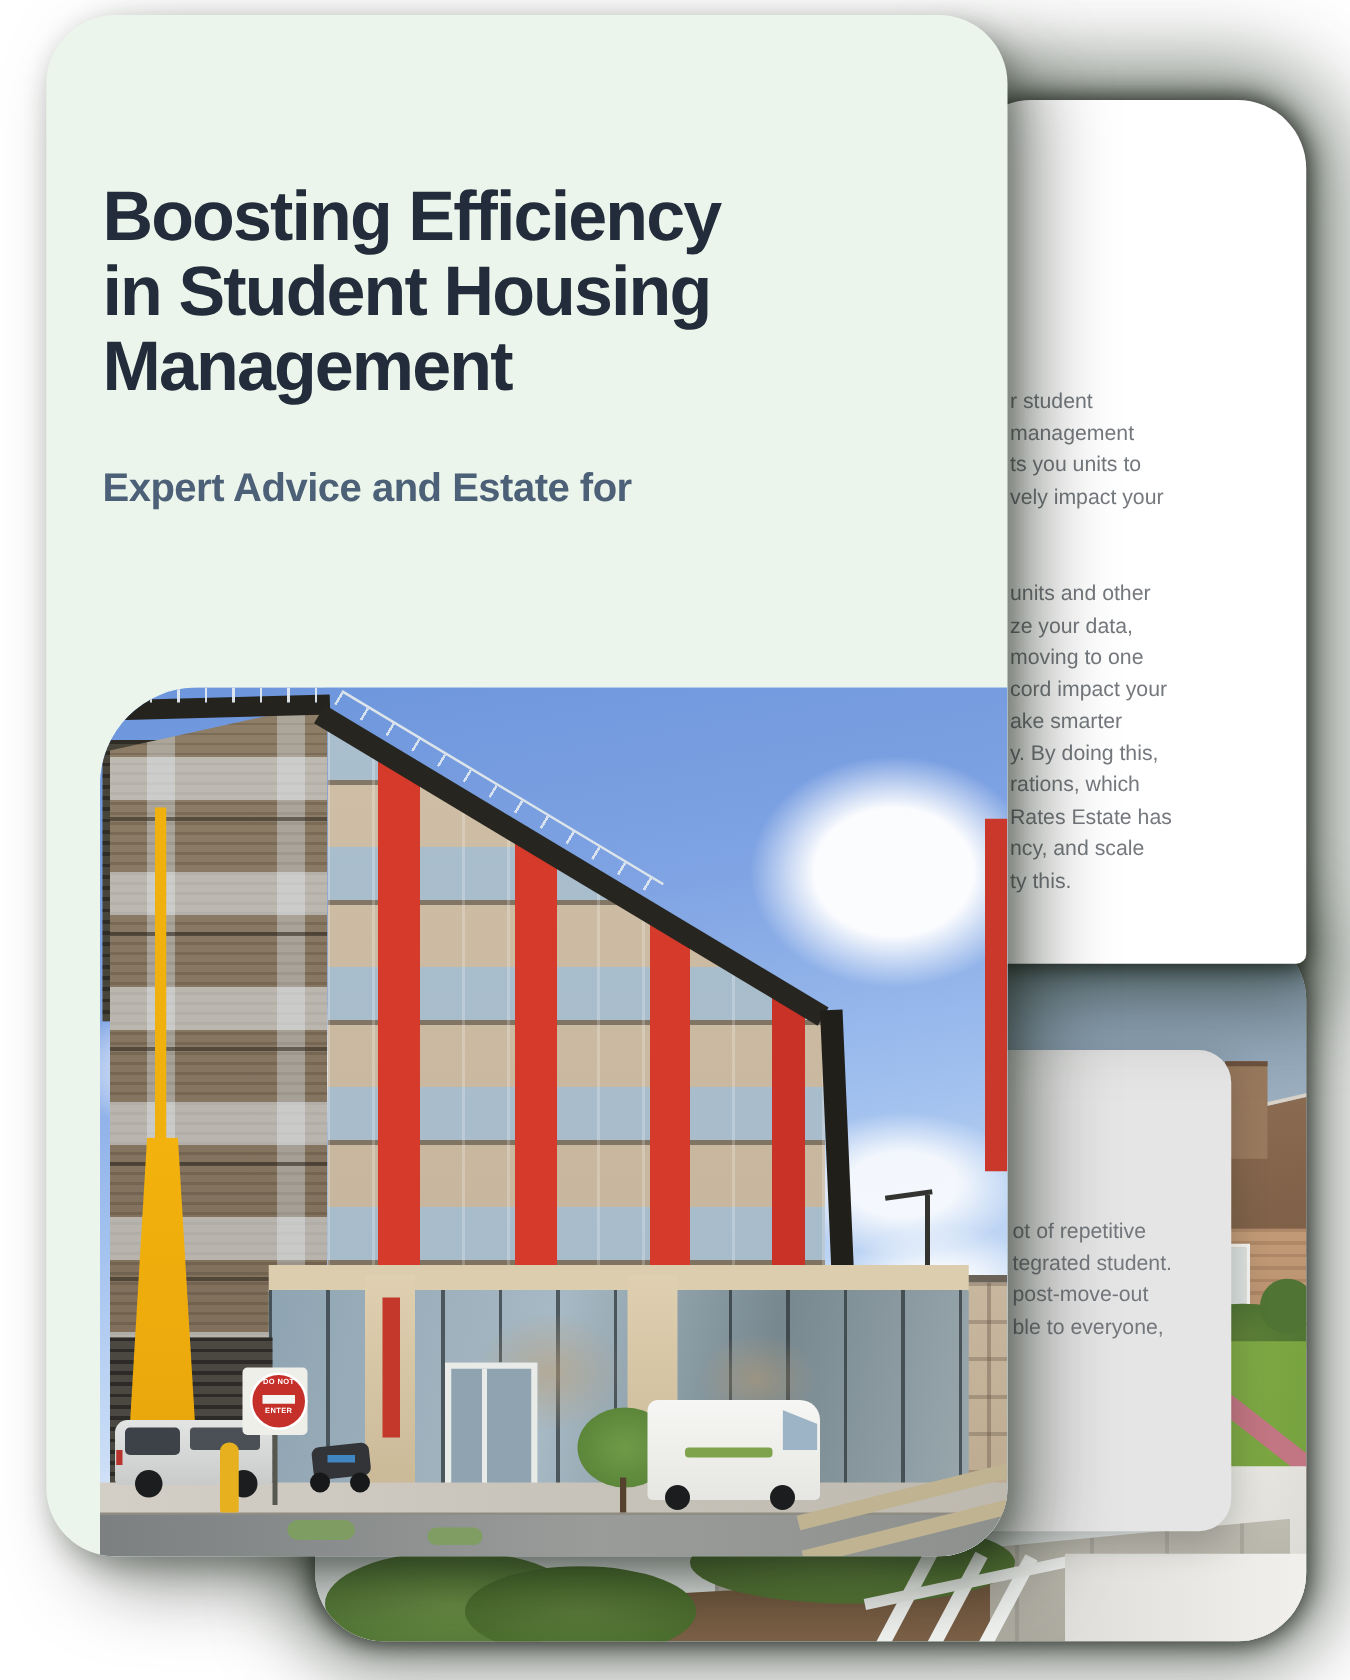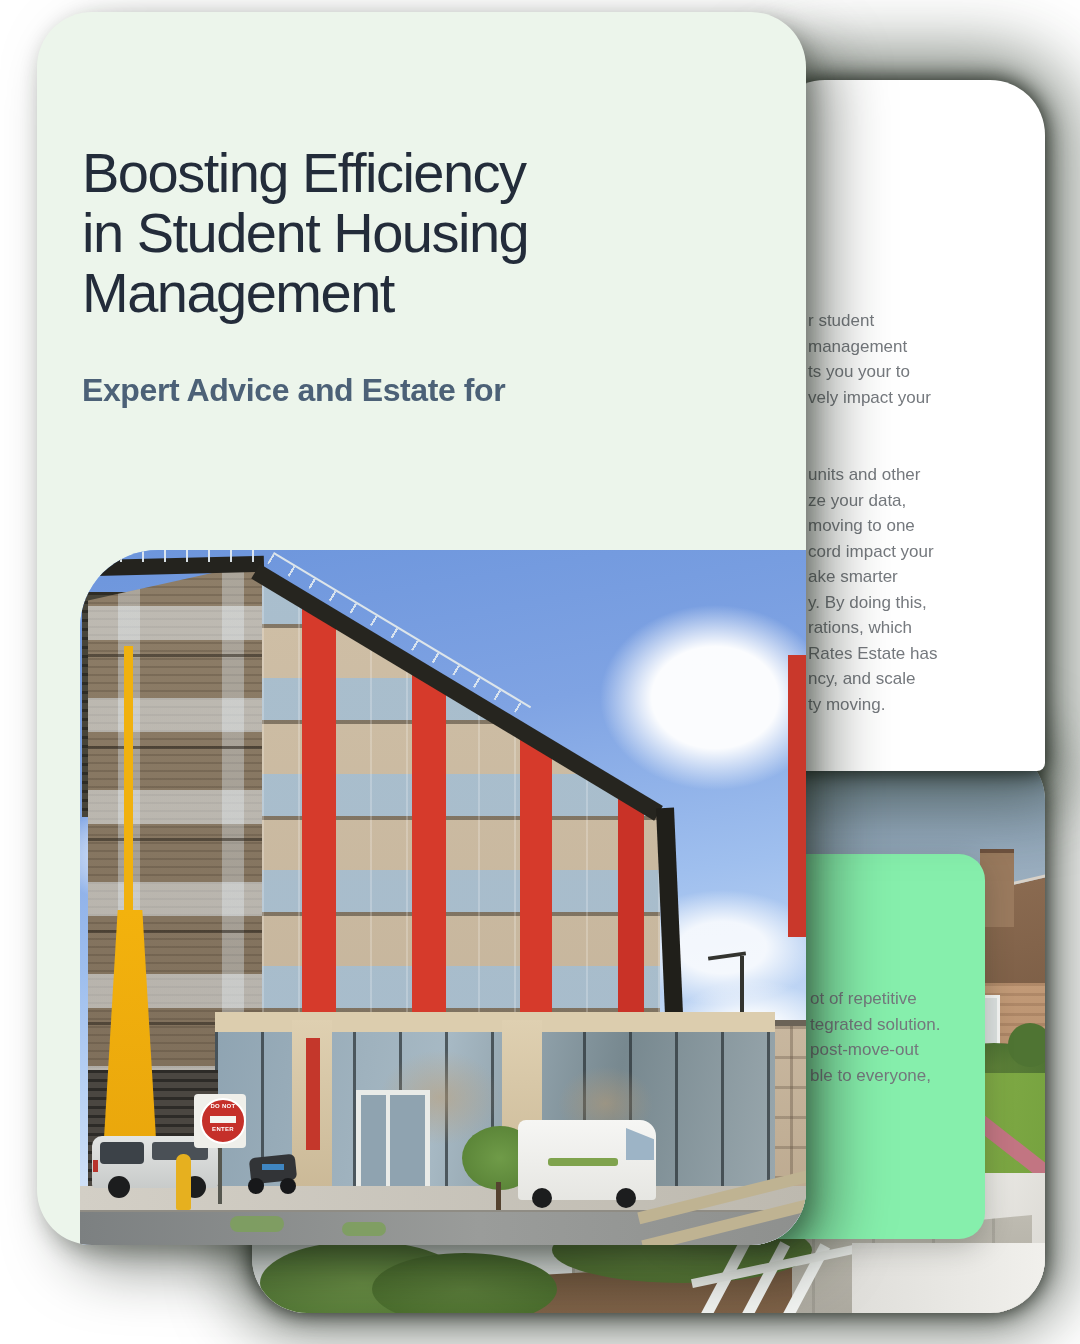--- a/index.html
+++ b/index.html
@@ -5,40 +5,40 @@
   html,body{margin:0;padding:0;background:#fff;}
   .canvas{position:relative;width:1080px;height:1344px;background:#fff;overflow:hidden;
           font-family:"Liberation Sans", sans-serif;}
   .s{position:absolute;display:block;}
   .page{position:absolute;}
 
   
   .pC{left:252px;top:745px;width:793px;height:568px;background:#fff;border-radius:55px;
       overflow:hidden;z-index:1;
       box-shadow:0 0 20px 2px rgba(14,20,13,.8), 0 0 60px 22px rgba(34,46,32,.55);}
-  .cardC{position:absolute;left:408px;top:109px;width:325px;height:385px;background:#86efac;
+  .cardC{position:absolute;left:408px;top:95px;width:325px;height:385px;background:#e5e5e5;
          border-radius:26px;box-shadow:0 8px 28px rgba(30,40,30,.25);}
   .cardText{position:absolute;left:150px;top:132px;color:#74787D;font-size:17px;
             line-height:25.5px;}
 
   
   .pB{left:770px;top:80px;width:275px;height:691px;background:#fff;
       border-radius:55px 55px 8px 8px;z-index:2;
       box-shadow:0 0 20px 2px rgba(14,20,13,.85), 0 0 70px 26px rgba(34,46,32,.6);}
   .pB .para{position:absolute;left:38px;color:#75797E;font-size:17px;line-height:25.5px;}
   .frag{white-space:nowrap;}
 
   
   .covr{left:37px;top:12px;width:769px;height:1233px;background:#ECF5EB;border-radius:55px;
         overflow:hidden;z-index:3;
         box-shadow:26px 24px 60px -4px rgba(22,30,20,.5), 6px 8px 22px rgba(22,30,20,.32);}
   .logo{position:absolute;left:45px;top:40px;font-size:38px;font-weight:600;
         letter-spacing:.5px;color:#232C3A;}
   .title{position:absolute;left:45px;top:131px;font-size:56px;line-height:60px;
-         font-weight:400;letter-spacing:-1.5px;color:#232C3A;}
+         font-weight:700;letter-spacing:-1.5px;color:#232C3A;}
   .subtitle{position:absolute;left:45px;top:356px;font-size:32px;line-height:44px;
             font-weight:700;letter-spacing:-.4px;color:#4C6177;}
   .photo{position:absolute;left:43px;top:538px;width:726px;height:695px;
          border-radius:78px 0 0 0;overflow:hidden;background:#9FBFEE;}
   .signTxt{position:absolute;width:42px;text-align:center;color:#fff;font-size:6px;
            font-weight:700;letter-spacing:.3px;}
 </style>
 </head>
 <body>
 
@@ -63,45 +63,45 @@
     <i class="s" style="left:300px;top:472px;width:260px;height:66px;border-radius:50%;background:radial-gradient(closest-side,#648740,#547534);"></i>
     <i class="s" style="left:468px;top:492px;width:11px;height:84px;background:#F3F5F3;transform:rotate(28deg);"></i>
     <i class="s" style="left:508px;top:494px;width:11px;height:84px;background:#F3F5F3;transform:rotate(28deg);"></i>
     <i class="s" style="left:548px;top:496px;width:11px;height:84px;background:#F3F5F3;transform:rotate(28deg);"></i>
     <i class="s" style="left:438px;top:516px;width:175px;height:9px;background:#EDEFEC;transform:rotate(-12deg);"></i>
     <i class="s" style="left:600px;top:498px;width:193px;height:70px;background:linear-gradient(90deg,#DFDEDA,#F1F0EC);"></i>
 
     <div class="cardC">
       <div class="cardText">
         <div class="frag">ot of repetitive</div>
-        <div class="frag">tegrated solution.</div>
+        <div class="frag">tegrated student.</div>
         <div class="frag">post-move-out</div>
         <div class="frag">ble to everyone,</div>
       </div>
     </div>
   </section>
 
   <section class="page pB">
     <div class="para" style="top:228px;">
       <div class="frag">r student</div>
       <div class="frag">management</div>
-      <div class="frag">ts you your to</div>
+      <div class="frag">ts you units to</div>
       <div class="frag">vely impact your</div>
     </div>
     <div class="para" style="top:382px;">
       <div class="frag">units and other</div>
       <div class="frag">ze your data,</div>
       <div class="frag">moving to one</div>
       <div class="frag">cord impact your</div>
       <div class="frag">ake smarter</div>
       <div class="frag">y. By doing this,</div>
       <div class="frag">rations, which</div>
       <div class="frag">Rates Estate has</div>
       <div class="frag">ncy, and scale</div>
-      <div class="frag">ty moving.</div>
+      <div class="frag">ty this.</div>
     </div>
   </section>
 
   <section class="page covr">
 
     <div class="title">
       <div>Boosting Efficiency</div>
       <div>in Student Housing</div>
       <div>Management</div>
     </div>

